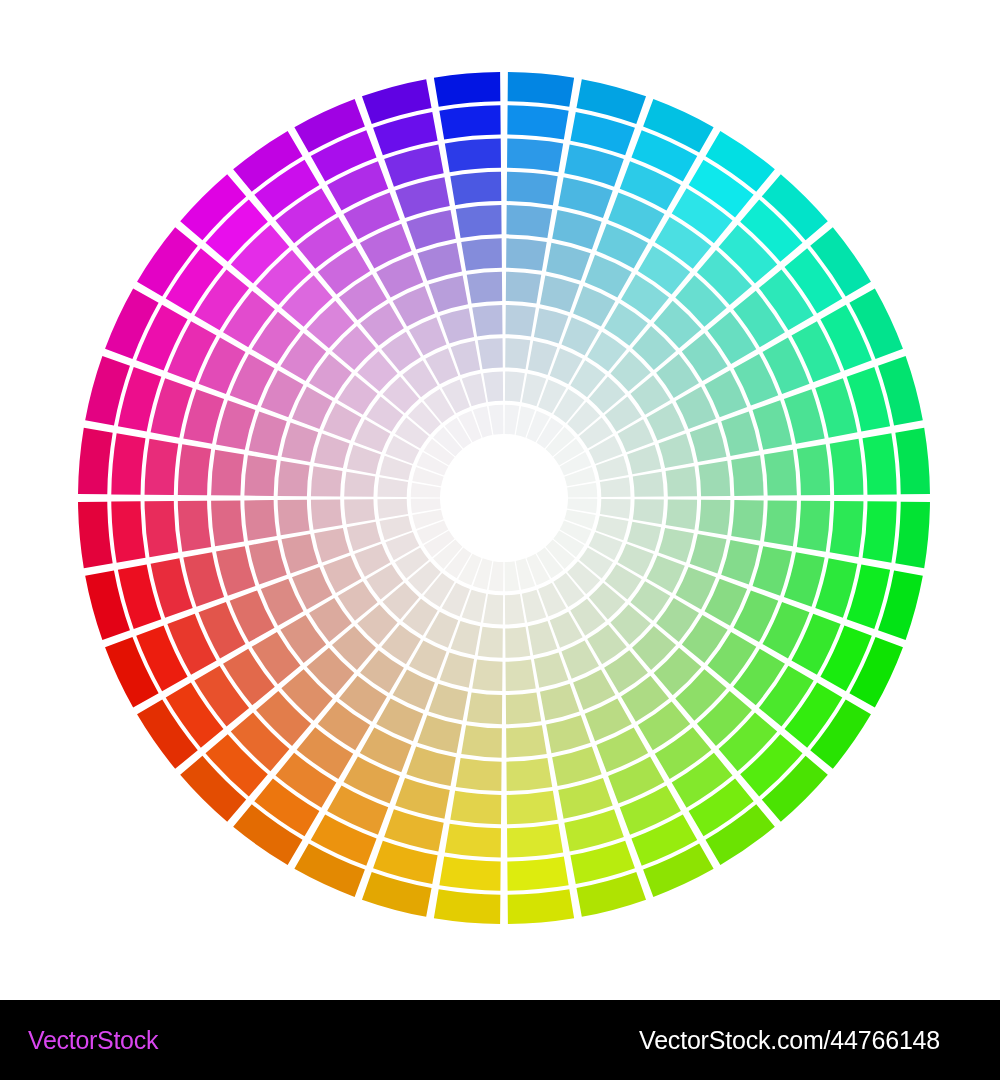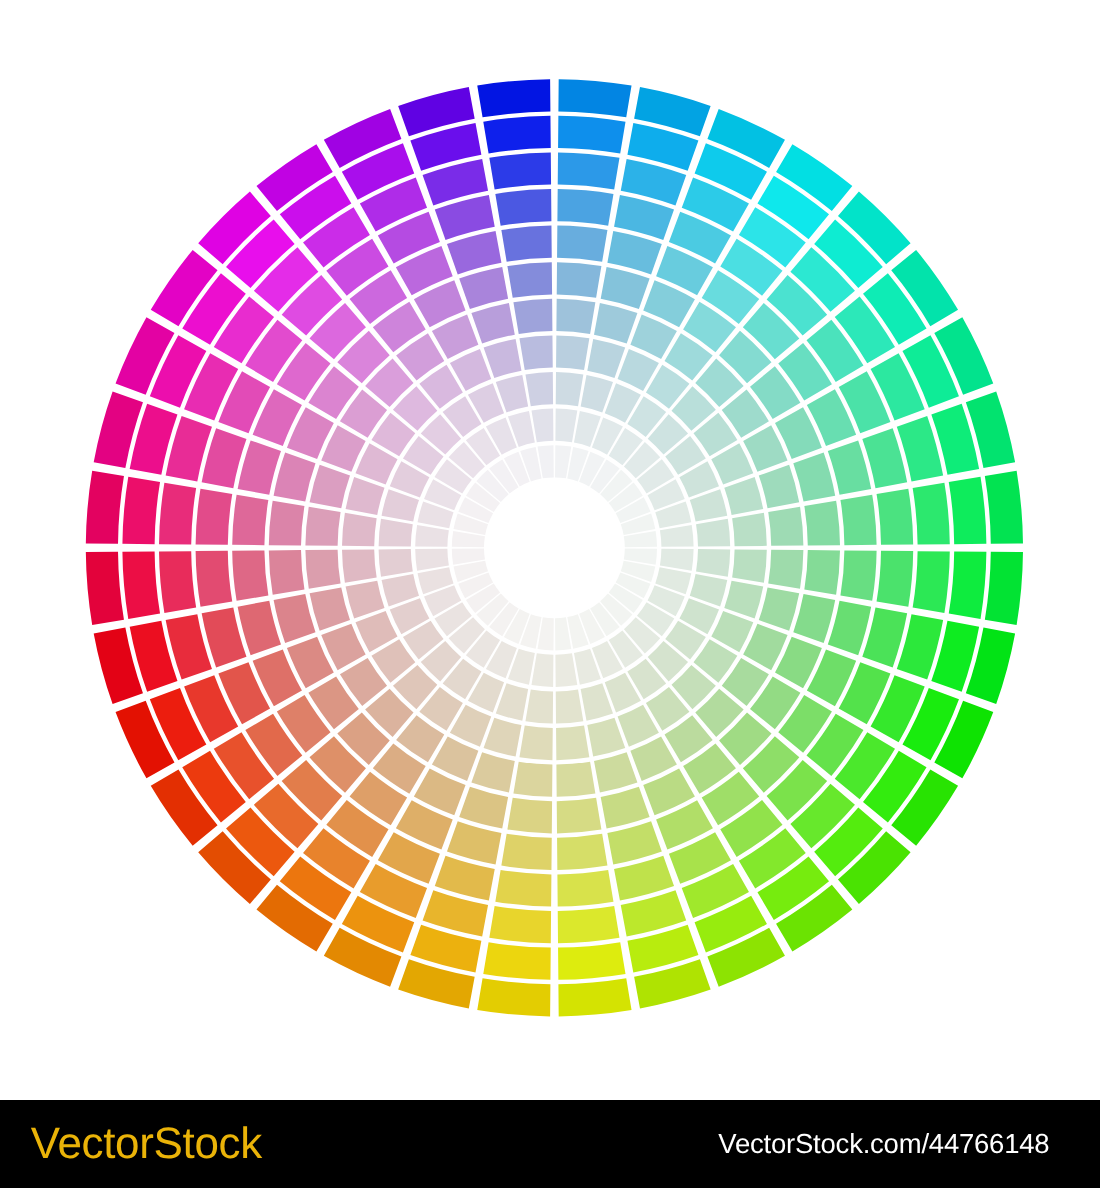--- a/index.html
+++ b/index.html
@@ -36,37 +36,37 @@
     width: 1000px;
     height: 80px;
     background: #000000;
     display: flex;
     align-items: center;
     justify-content: space-between;
     box-sizing: border-box;
     padding: 0 28px;
   }
   #brand-wordmark {
-    color: #eab308;
-    font-size: 40px;
+    color: #d946ef;
+    font-size: 25px;
     font-weight: 400;
     letter-spacing: -0.3px;
     line-height: 1;
     white-space: nowrap;
     font-family: "Liberation Sans", sans-serif;
   }
   #brand-url {
     color: #ffffff;
     font-size: 25px;
     font-weight: 400;
     letter-spacing: -0.2px;
     line-height: 1;
     white-space: nowrap;
     font-family: "Liberation Sans", sans-serif;
-    margin-right: 18px;
+    margin-right: 32px;
   }
 </style>
 </head>
 <body>
 
 <div id="page">
 
   <div id="wheel-area">
     <svg id="wheel-svg" viewBox="0 0 1000 1000" xmlns="http://www.w3.org/2000/svg">
       <rect x="0" y="0" width="1000" height="1000" fill="#ffffff"></rect>

